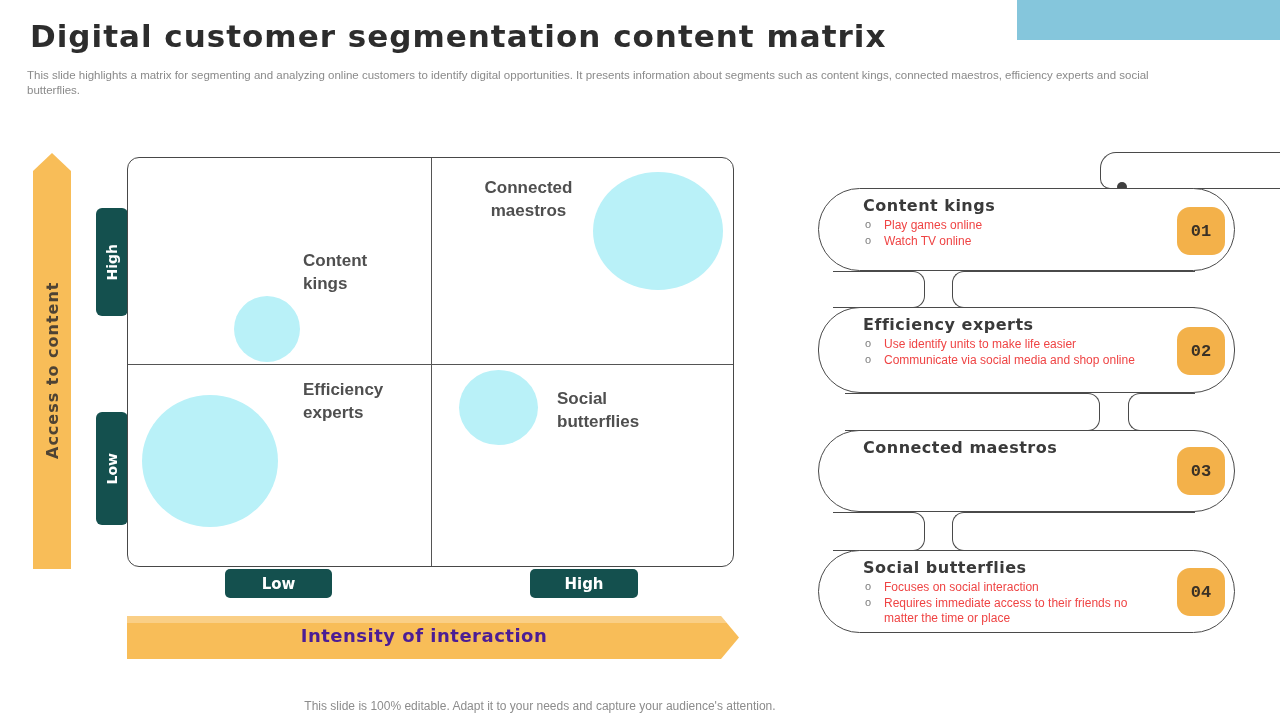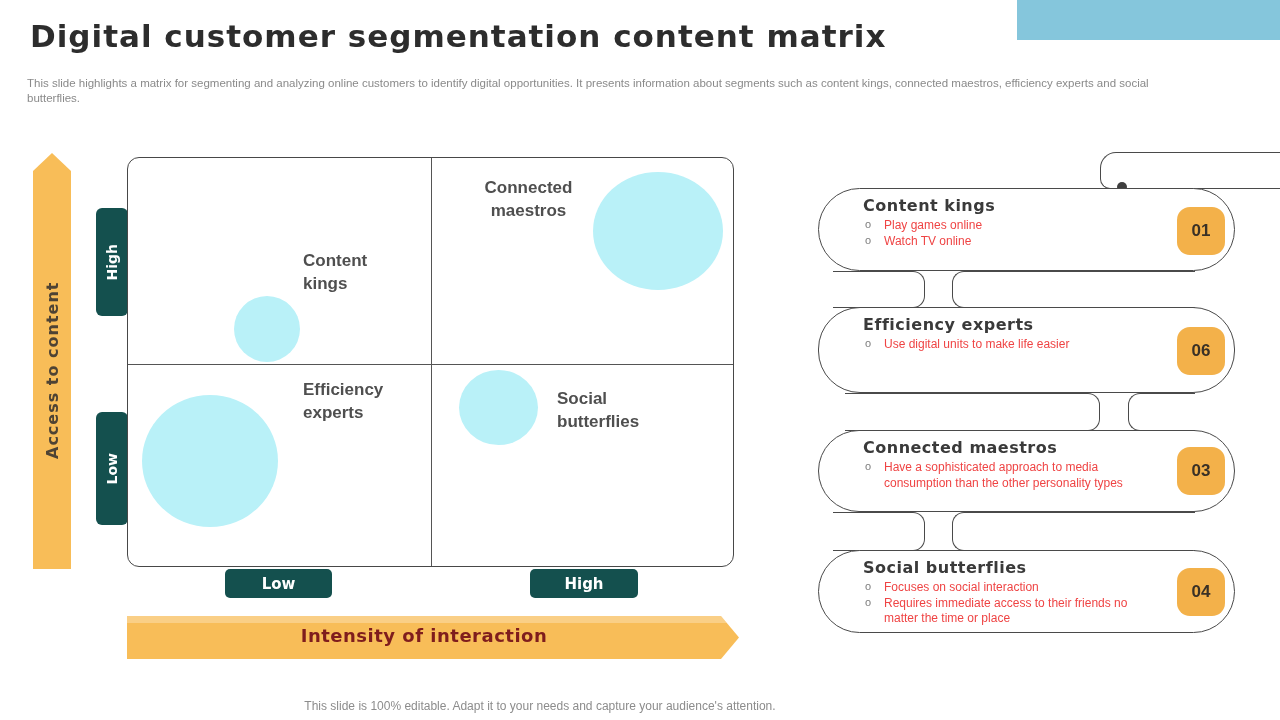--- a/index.html
+++ b/index.html
@@ -4,21 +4,21 @@
 <style>
   * { margin:0; padding:0; box-sizing:border-box; }
   html,body { width:1280px; height:720px; background:#fff; }
   body { font-family:"Liberation Sans", sans-serif; }
   #slide { position:relative; width:1280px; height:720px; background:#fff; overflow:hidden; }
 
   
   .title { position:absolute; left:30px; top:18px; width:990px;
            font-family:"DejaVu Sans", sans-serif; font-weight:bold;
            font-size:31px; letter-spacing:1px; color:#2d2d2d; }
-  .subtitle { position:absolute; left:27px; top:76px; width:1145px;
+  .subtitle { position:absolute; left:27px; top:68px; width:1145px;
               font-size:11.5px; line-height:15px; color:#8a8a8a; }
   .accent-rect { position:absolute; left:1017px; top:0; width:263px; height:40px; background:#85c6dc; }
 
   
   .y-arrow { position:absolute; left:33px; top:153px; width:38px; height:416px; background:#f8bd58;
              clip-path:polygon(50% 0, 100% 18px, 100% 100%, 0 100%, 0 18px); }
   .y-arrow-label { position:absolute; left:33px; top:175px; width:38px; height:390px;
                    display:flex; align-items:center; justify-content:center;
                    writing-mode:vertical-rl; transform:rotate(180deg);
                    font-family:"DejaVu Sans", sans-serif; font-weight:bold;
@@ -51,38 +51,38 @@
   .x-tick.low  { left:225px; width:107px; }
   .x-tick.high { left:530px; width:108px; }
 
   .x-arrow { position:absolute; left:127px; top:616px; width:612px; height:43px; background:#f8bd58;
              clip-path:polygon(0 0, 594px 0, 100% 50%, 594px 100%, 0 100%); }
   .x-arrow::before { content:""; position:absolute; left:0; top:0; right:0; height:7px;
                      background:rgba(255,255,255,0.28); }
   .x-arrow-label { position:absolute; left:0; top:0; width:594px; height:39px;
                    display:flex; align-items:center; justify-content:center;
                    font-family:"DejaVu Sans", sans-serif; font-weight:bold;
-                   font-size:18px; letter-spacing:0.5px; color:#7f1d1d; }
+                   font-size:18px; letter-spacing:0.5px; color:#4c1d95; }
 
   
   .card { position:absolute; left:818px; width:417px; background:#fff;
           border:1.5px solid #4a4a4a; border-radius:42px; padding:7px 64px 0 44px; }
   .card-1 { top:188px; height:83px; }
   .card-2 { top:307px; height:86px; }
   .card-3 { top:430px; height:82px; }
   .card-4 { top:550px; height:83px; }
   .card-title { font-family:"DejaVu Sans", sans-serif; font-weight:bold;
                 font-size:16px; line-height:20px; letter-spacing:0.5px; color:#3a3a3a; }
   .card ul { list-style:none; margin-top:2px; width:295px; }
   .card li { font-size:12px; line-height:15.5px; color:#ef4444; padding-left:21px; position:relative; }
   .card li::before { content:"o"; position:absolute; left:2px; top:-1px;
                      font-size:11px; color:#7d7d7d; }
   .badge { position:absolute; left:1177px; width:48px; height:48px; background:#f3b14a;
            border-radius:13px; display:flex; align-items:center; justify-content:center;
-           font-family:Liberation Sans, sans-serif; font-weight:bold; font-size:17px; color:#3a3126; }
+           font-family:Liberation Mono, monospace; font-weight:bold; font-size:17px; color:#3a3126; }
   .badge-1 { top:207px; } .badge-2 { top:327px; } .badge-3 { top:447px; } .badge-4 { top:568px; }
 
   .top-connector { position:absolute; left:1100px; top:152px; width:195px; height:37px;
                    border:1.5px solid #4a4a4a; border-right:none;
                    border-radius:16px 0 0 10px; }
   .node-dot { position:absolute; left:1117px; top:182px; width:10px; height:10px;
               border-radius:50%; background:#3f3f3f; }
 
   .tab { position:absolute; border:1.5px solid #4a4a4a; }
   .tab.left  { border-left:none;  border-radius:0 12px 12px 0; }
@@ -146,37 +146,35 @@
   <div class="card card-1">
     <div class="card-title">Content kings</div>
     <ul>
       <li>Play games online</li>
       <li>Watch TV online</li>
     </ul>
   </div>
   <div class="card card-2">
     <div class="card-title">Efficiency experts</div>
     <ul>
-      <li>Use digital units to make life easier</li>
+      <li>Use identify units to make life easier</li>
+      <li>Communicate via social media and shop online</li>
     </ul>
   </div>
   <div class="card card-3">
     <div class="card-title">Connected maestros</div>
-    <ul>
-      <li>Have a sophisticated approach to media consumption than the other personality types</li>
-    </ul>
   </div>
   <div class="card card-4">
     <div class="card-title">Social butterflies</div>
     <ul>
       <li>Focuses on social interaction</li>
       <li>Requires immediate access to their friends no matter the time or place</li>
     </ul>
   </div>
 
   <div class="badge badge-1">01</div>
-  <div class="badge badge-2">06</div>
+  <div class="badge badge-2">02</div>
   <div class="badge badge-3">03</div>
   <div class="badge badge-4">04</div>
 
   <div class="footer">This slide is 100% editable. Adapt it to your needs and capture your audience's attention.</div>
 
 </div>
 
 </body></html>

